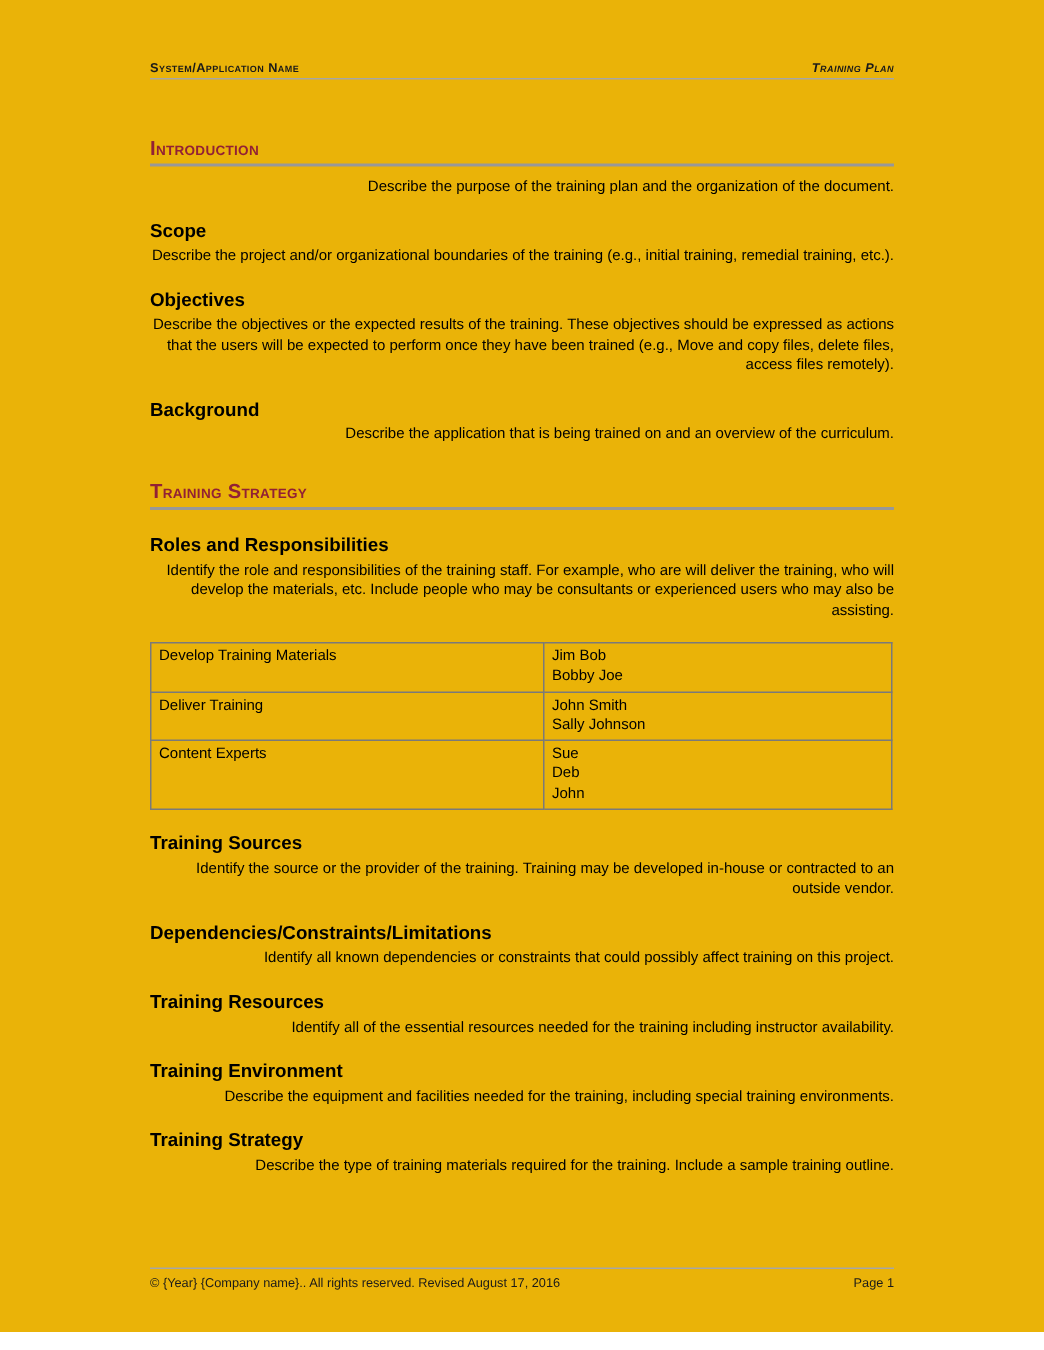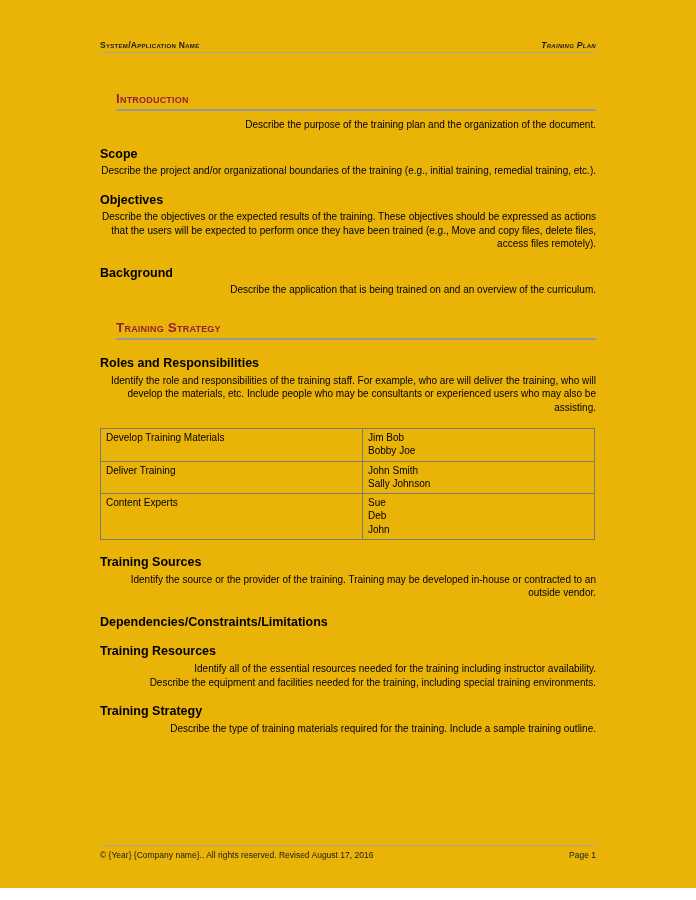--- a/index.html
+++ b/index.html
@@ -61,21 +61,21 @@
     top: 92px;
     width: 496px;
   }
 
   h1.sec {
     font-size: 13.5px;
     font-weight: bold;
     font-variant: small-caps;
     letter-spacing: 0.2px;
     color: #922135;
-    margin: 0 0 1px 16px;
+    margin: 0 0 1px 0;
     padding: 0 0 3px 0;
     border-bottom: 2px solid #989898;
     line-height: 1.05;
   }
   h1.sec.strategy {
     margin-top: 24px;
   }
 
   h2.sub {
     font-size: 12.5px;
@@ -188,24 +188,26 @@
             <span class="people-line">John</span>
           </td>
         </tr>
       </tbody>
     </table>
 
     <h2 class="sub">Training Sources</h2>
     <p class="body">Identify the source or the provider of the training.  Training may be developed in-house or contracted to an outside vendor.</p>
 
     <h2 class="sub">Dependencies/Constraints/Limitations</h2>
+    <p class="body">Identify all known dependencies or constraints that could possibly affect training on this project.</p>
 
     <h2 class="sub">Training Resources</h2>
     <p class="body">Identify all of the essential resources needed for the training including instructor availability.</p>
 
+    <h2 class="sub">Training Environment</h2>
     <p class="body">Describe the equipment and facilities needed for the training, including special training environments.</p>
 
     <h2 class="sub">Training Strategy</h2>
     <p class="body">Describe the type of training materials required for the training.  Include a sample training outline.</p>
 
   </div>
 
   <div class="doc-footer">
     <span class="ftr-left">© {Year} {Company name}.. All rights reserved. Revised August 17, 2016</span>
     <span class="ftr-right">Page 1</span>

